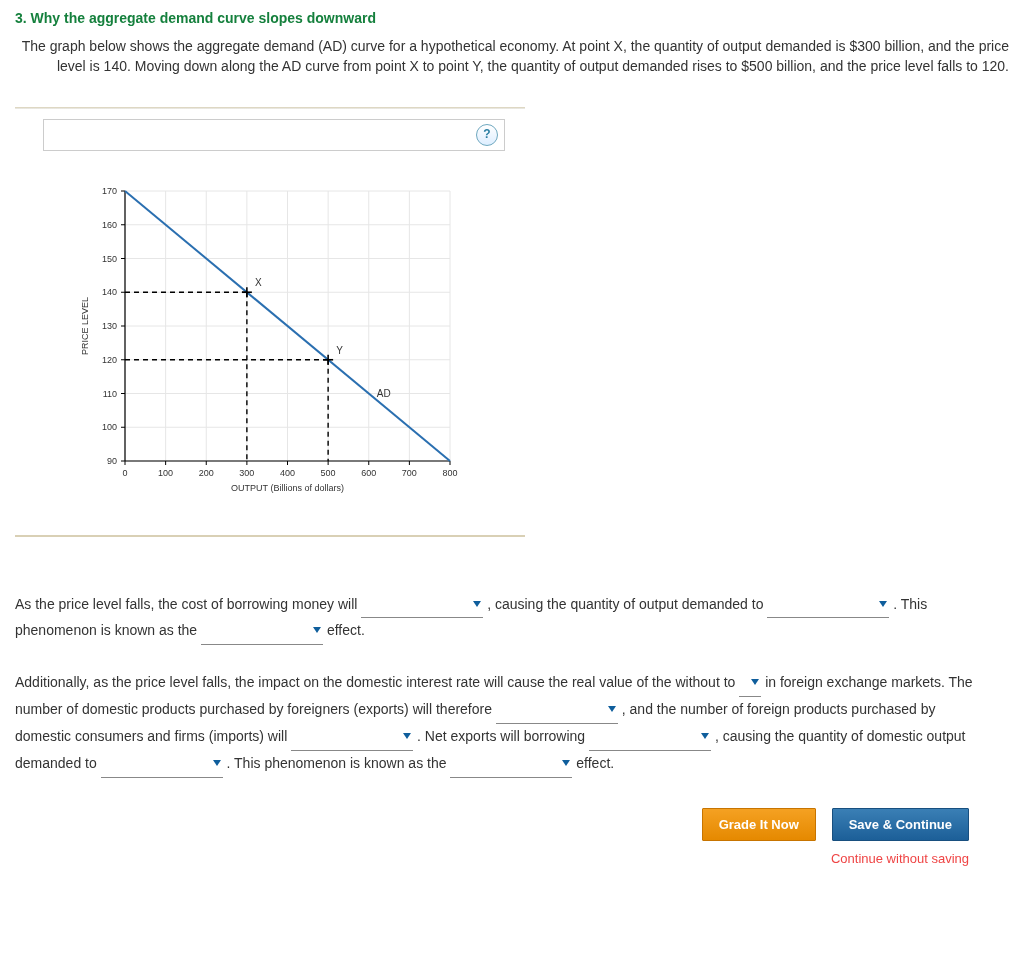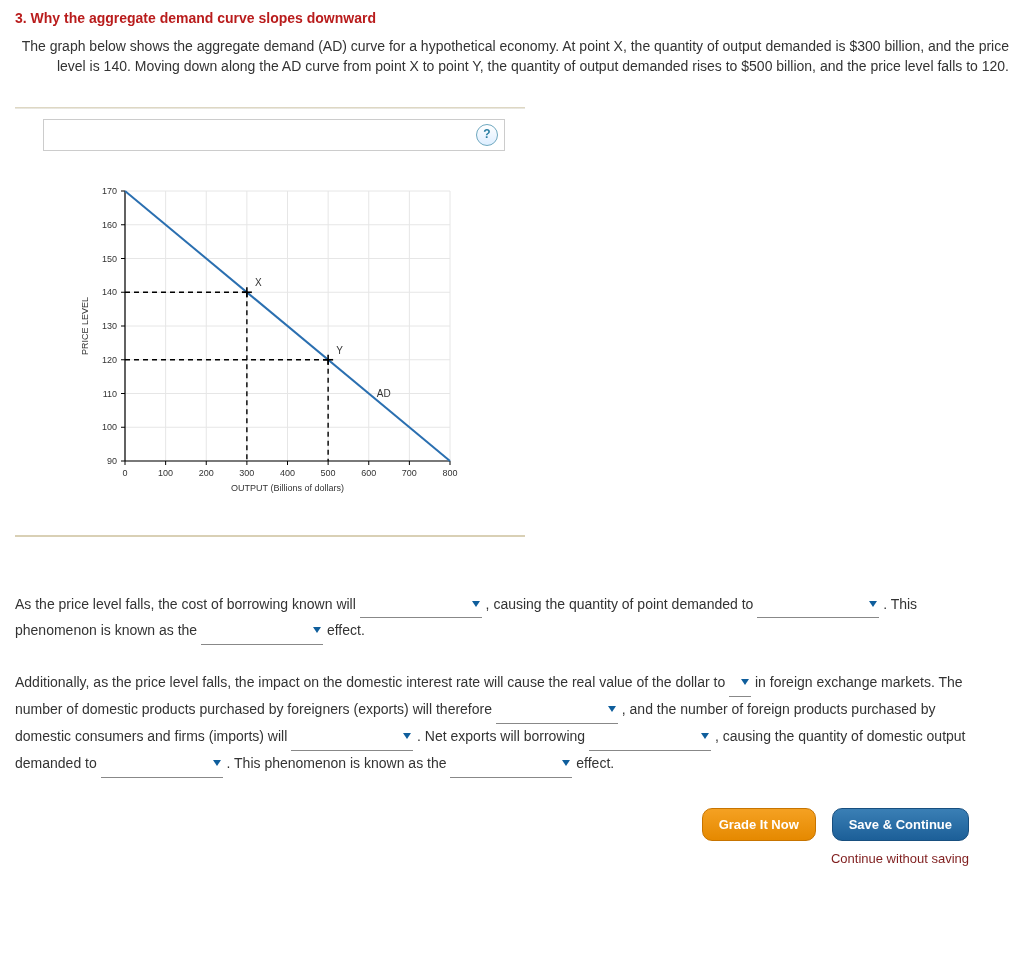--- a/index.html
+++ b/index.html
@@ -7,21 +7,21 @@
     padding: 10px 15px;
     font-family: Verdana, Geneva, sans-serif;
     font-size: 14px;
     color: #333;
     background: #fff;
     width: 1024px;
     box-sizing: border-box;
   }
   .heading {
     font-weight: bold;
-    color: #b91c1c;
+    color: #15803d;
     margin-bottom: 10px;
   }
   .intro {
     line-height: 1.45;
     margin-bottom: 30px;
     text-align: right;
   }
   .graph-wrap {
     width: 510px;
   }
@@ -93,30 +93,30 @@
     margin-top: 30px;
     text-align: right;
     padding-right: 40px;
   }
   .btn {
     display: inline-block;
     padding: 8px 16px;
     font-size: 13px;
     font-weight: bold;
     color: #fff;
-    border-radius: 10px;
+    border-radius: 1px;
     margin-left: 12px;
     cursor: pointer;
   }
   .btn-orange { background: linear-gradient(#f5a122,#e58900); border:1px solid #c77400;}
   .btn-blue   { background: linear-gradient(#3a7fb5,#1c5f98); border:1px solid #184f7f;}
   .link {
     display: block;
     margin-top: 10px;
-    color: #7f1d1d;
+    color: #ef4444;
     font-size: 13px;
     text-align: right;
     padding-right: 40px;
     cursor: pointer;
   }
   svg text { font-family: Arial, sans-serif; }
 </style>
 </head>
 <body>
 
@@ -202,31 +202,31 @@
         <line x1="253.125" y1="188.75" x2="263.125" y2="188.75" stroke="#000" stroke-width="1.6"></line>
         <line x1="258.125" y1="183.75" x2="258.125" y2="193.75" stroke="#000" stroke-width="1.6"></line>
         <text x="266.125" y="182.75" font-size="10" fill="#333">Y</text>
       </g>
   </svg>
 
   <hr class="hr-beige2">
 </div>
 
 <div class="question-block">
-  <span>As the price level falls, the cost of borrowing known will </span>
-  <span class="blank"><span class="caret"></span></span>
-  <span> , causing the quantity of point demanded to </span>
+  <span>As the price level falls, the cost of borrowing money will </span>
+  <span class="blank"><span class="caret"></span></span>
+  <span> , causing the quantity of output demanded to </span>
   <span class="blank"><span class="caret"></span></span>
   <span> . This phenomenon is known as the </span>
   <span class="blank"><span class="caret"></span></span>
   <span> effect.</span>
 </div>
 
 <div class="question-block" style="margin-top:25px">
-  <span>Additionally, as the price level falls, the impact on the domestic interest rate will cause the real value of the dollar to </span>
+  <span>Additionally, as the price level falls, the impact on the domestic interest rate will cause the real value of the without to </span>
   <span class="blank narrow"><span class="caret"></span></span>
   <span> in foreign exchange markets. The number of domestic products purchased by foreigners (exports) will therefore </span>
   <span class="blank"><span class="caret"></span></span>
   <span> , and the number of foreign products purchased by domestic consumers and firms (imports) will </span>
   <span class="blank"><span class="caret"></span></span>
   <span> . Net exports will borrowing </span>
   <span class="blank"><span class="caret"></span></span>
   <span> , causing the quantity of domestic output demanded to </span>
   <span class="blank"><span class="caret"></span></span>
   <span> . This phenomenon is known as the </span>

